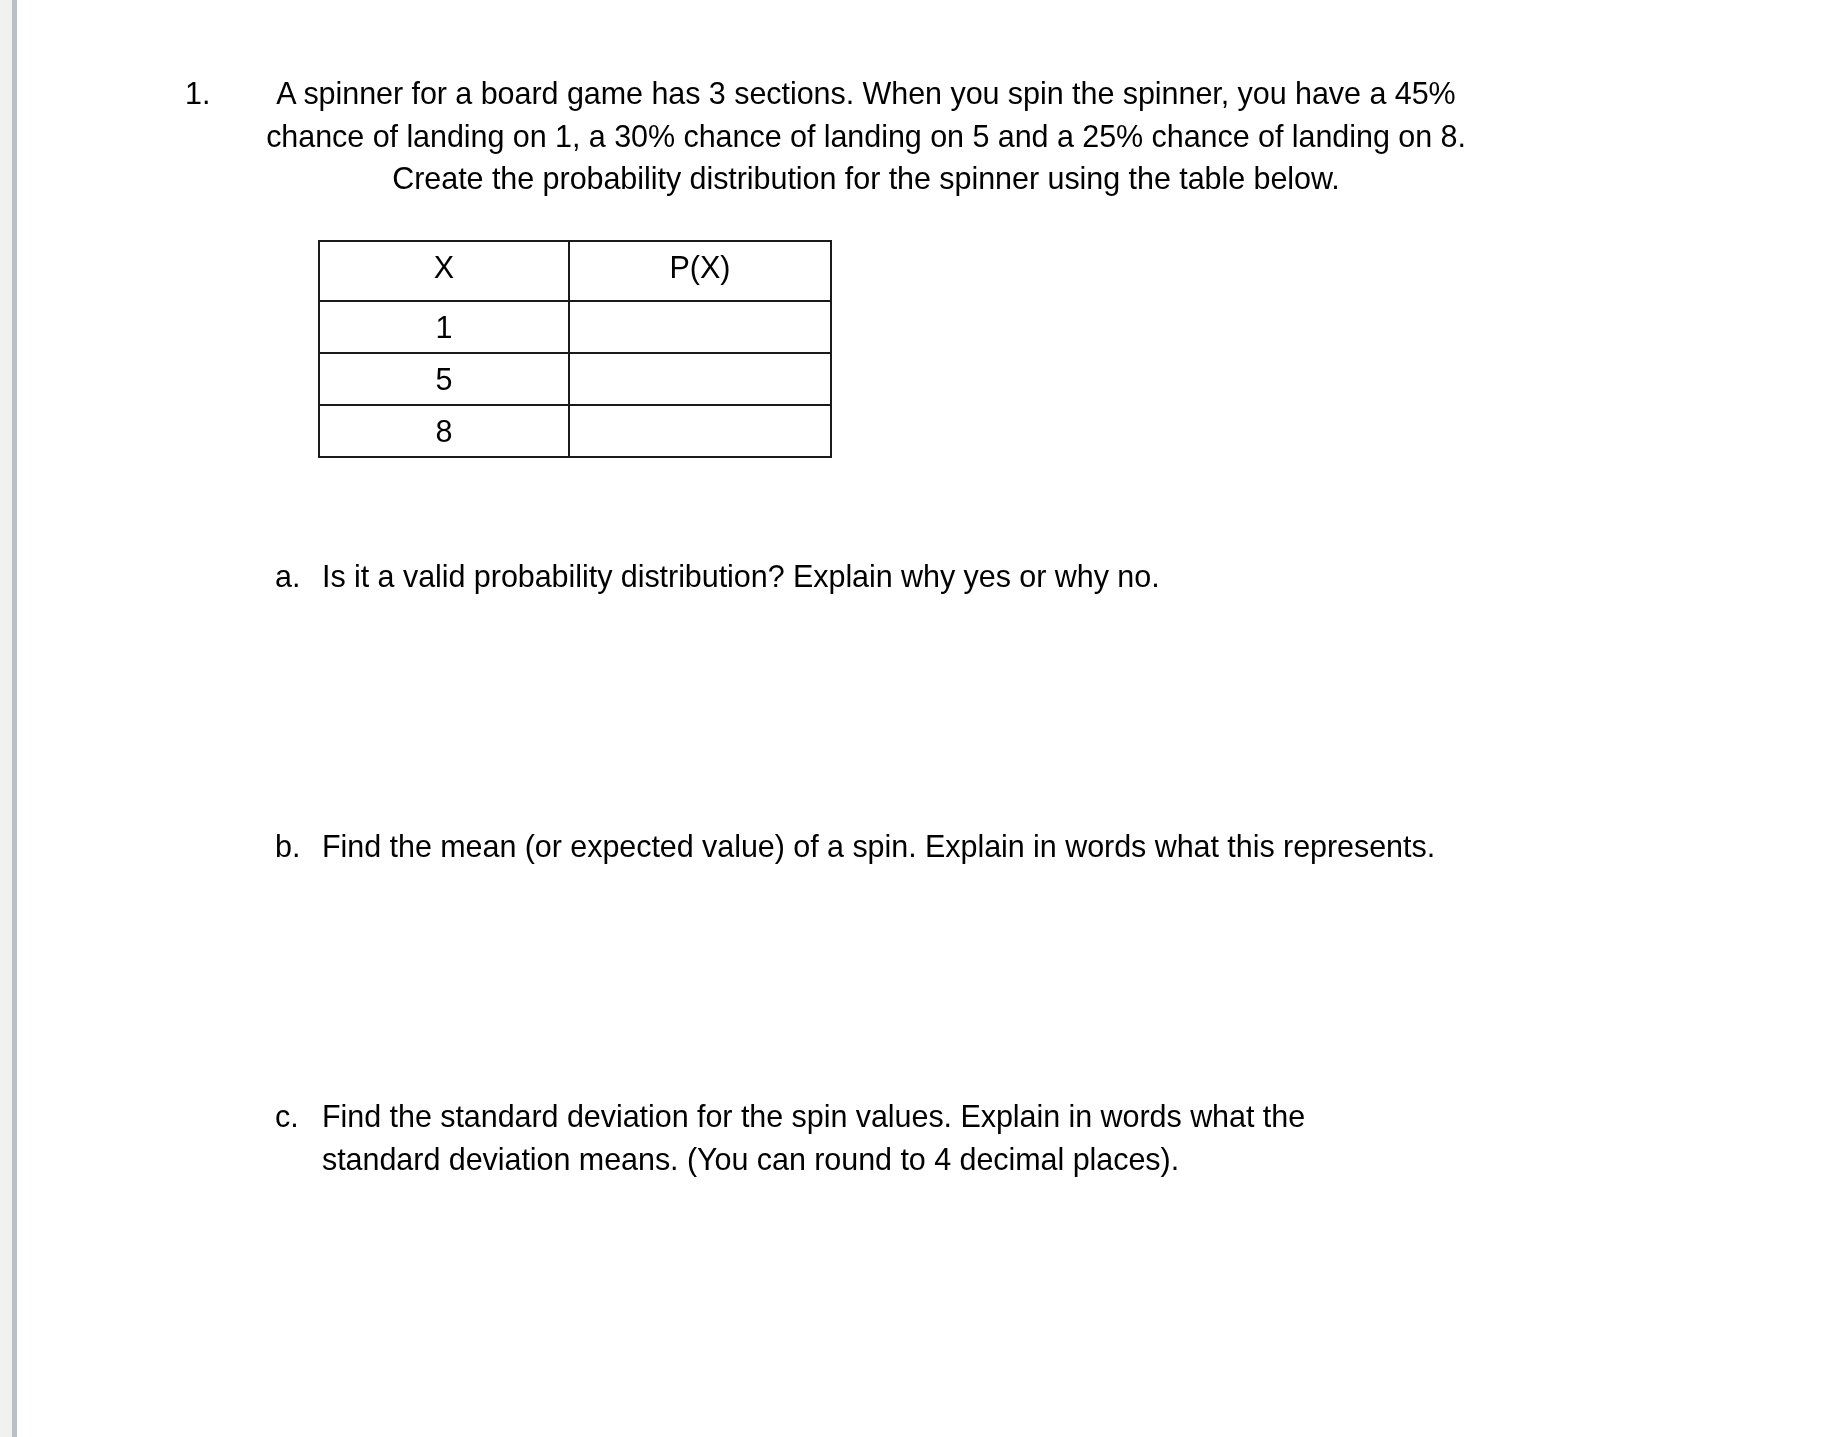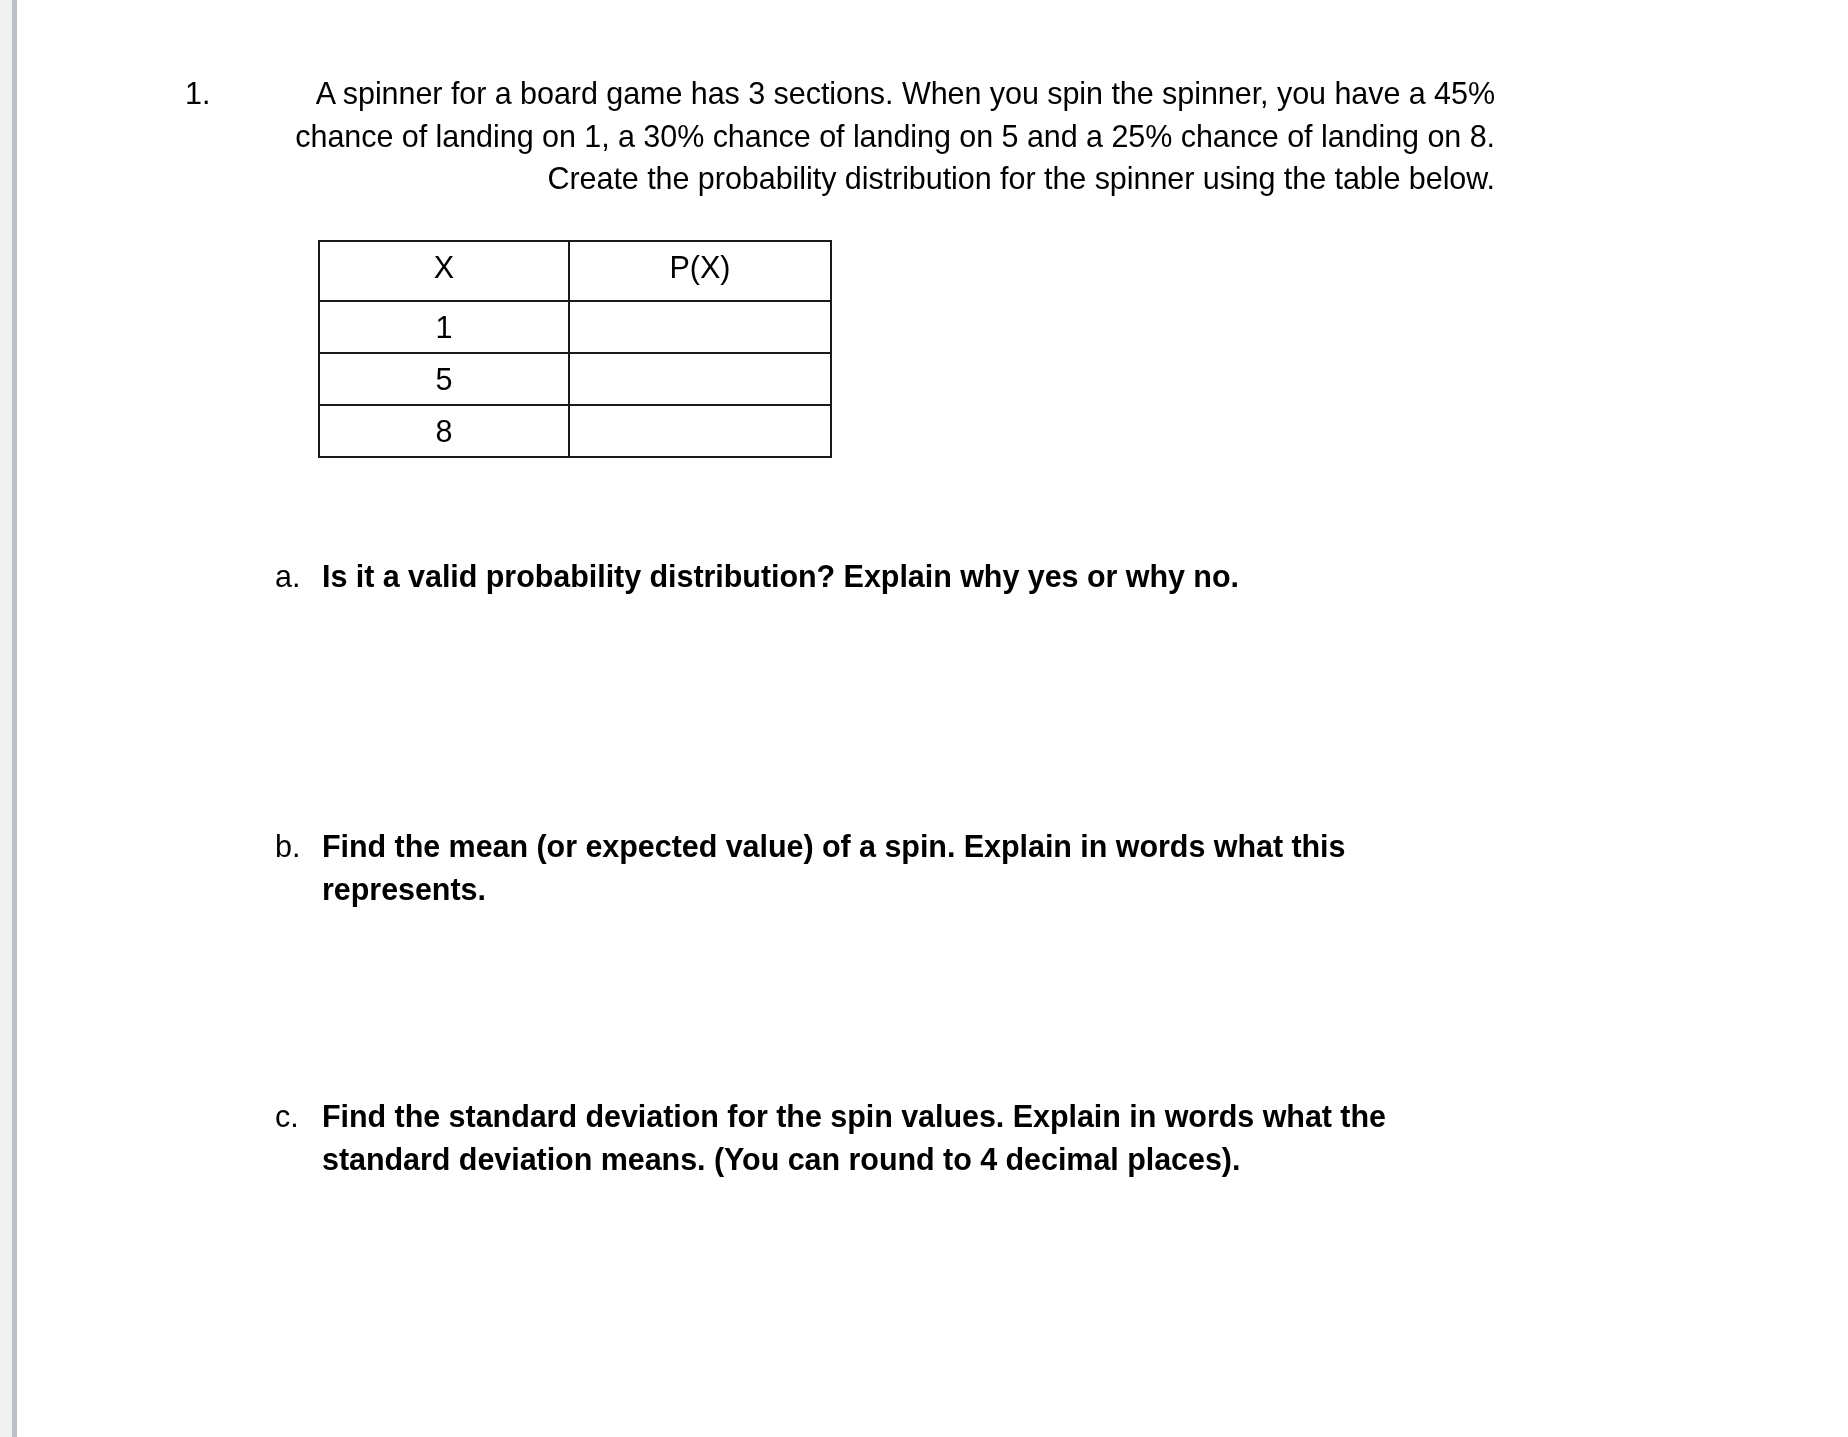--- a/index.html
+++ b/index.html
@@ -62,21 +62,21 @@
     width: 52px;
     font-size: 30.5px;
     line-height: 42.5px;
     letter-spacing: 0.1px;
   }
   .q-text {
     flex: 1 1 auto;
     font-size: 30.5px;
     line-height: 42.5px;
     letter-spacing: -0.05px;
-    text-align: right;
+    text-align: center;
   }
 
   
   #prob-table-wrap {
     position: absolute;
     left: 301px;
     top: 240px;
   }
   table.prob-table {
     border-collapse: collapse;
@@ -121,21 +121,20 @@
     flex: 0 0 auto;
     width: 47px;
     font-size: 30.5px;
     line-height: 42.5px;
   }
   .sub-text {
     flex: 1 1 auto;
     font-size: 30.5px;
     line-height: 42.5px;
     letter-spacing: -0.05px;
-    font-weight: bold;
   }
 
   #sub-a { left: 258px; top: 555px; width: 1240px; }
   #sub-b { left: 258px; top: 825px; width: 1240px; }
   #sub-c { left: 258px; top: 1095px; width: 1150px; }
 
   
   .answer-space {
     position: absolute;
     background: transparent;

